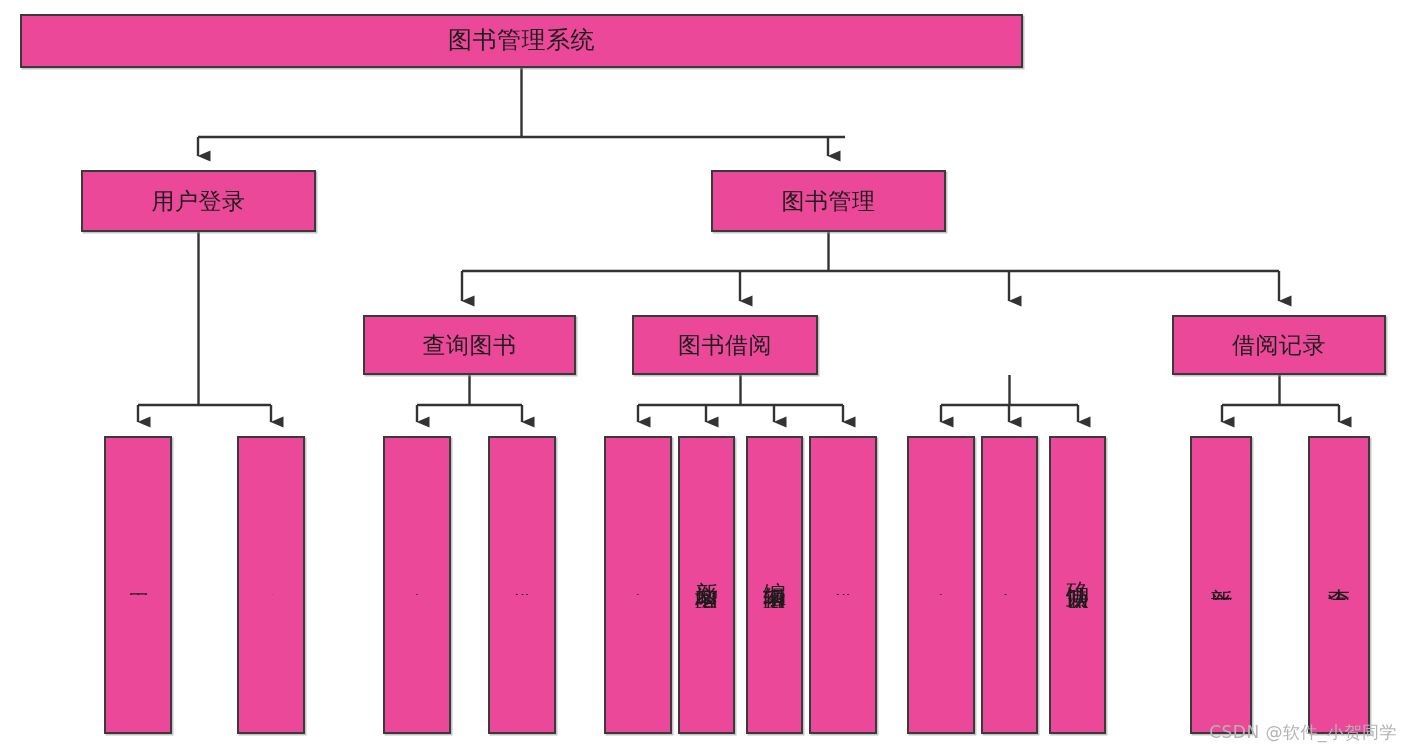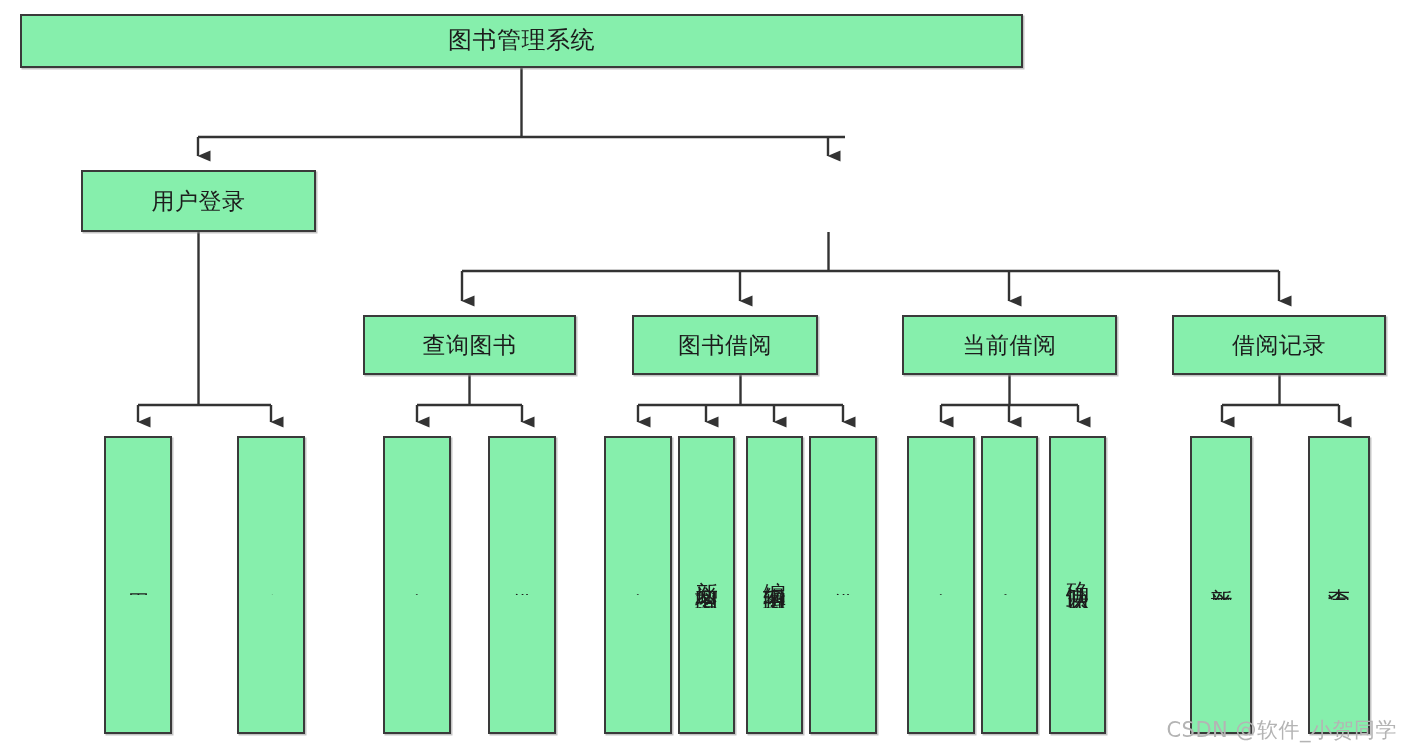--- a/index.html
+++ b/index.html
@@ -22,21 +22,21 @@
     position: absolute;
     left: 0;
     top: 0;
     width: 1405px;
     height: 747px;
     pointer-events: none;
   }
   .node {
     position: absolute;
     box-sizing: border-box;
-    background: #86efac;
+    background: #ec4899;
     border: 2.4px solid #3a3a3a;
     display: flex;
     align-items: center;
     justify-content: center;
     box-shadow: 1.5px 1.5px 0 rgba(150,150,150,0.55);
   }
   .node-label {
     color: #1c1c1c;
     line-height: 1.15;
     letter-spacing: 0.5px;
@@ -59,21 +59,21 @@
     font-size: 23px;
     letter-spacing: 5px;
     line-height: 1;
     max-height: 100%;
     overflow: hidden;
   }
   #watermark {
     position: absolute;
     right: 8px;
     bottom: 3px;
-    font-size: 21px;
+    font-size: 17px;
     color: #b4b4b4;
     white-space: nowrap;
     letter-spacing: 0.5px;
   }
 </style>
 </head>
 <body>
 
 <div id="diagram-root">
 
@@ -127,29 +127,29 @@
     </g>
   </svg>
 
   <div class="node root horizontal" style="left:20px; top:14px; width:1003px; height:54px;">
     <span class="node-label">图书管理系统</span>
   </div>
 
   <div class="node horizontal" style="left:81px; top:170px; width:235px; height:62px;">
     <span class="node-label">用户登录</span>
   </div>
+  <div class="node horizontal" style="left:711px; top:170px; width:235px; height:62px;">
+    <span class="node-label">图书管理</span>
+  </div>
 
   <div class="node horizontal" style="left:363px; top:315px; width:213px; height:60px;">
     <span class="node-label">查询图书</span>
   </div>
   <div class="node horizontal" style="left:632px; top:315px; width:186px; height:60px;">
     <span class="node-label">图书借阅</span>
-  </div>
-  <div class="node horizontal" style="left:902px; top:315px; width:215px; height:60px;">
-    <span class="node-label">当前借阅</span>
   </div>
   <div class="node horizontal" style="left:1172px; top:315px; width:214px; height:60px;text-align:center;">
     <span class="node-label">借阅记录</span>
   </div>
 
   <div class="node vertical" style="left:104px; top:436px; width:68px; height:298px;">
     <span class="node-label">用户登录</span>
   </div>
   <div class="node vertical" style="left:237px; top:436px; width:68px; height:298px;">
     <span class="node-label">注销登录</span>

